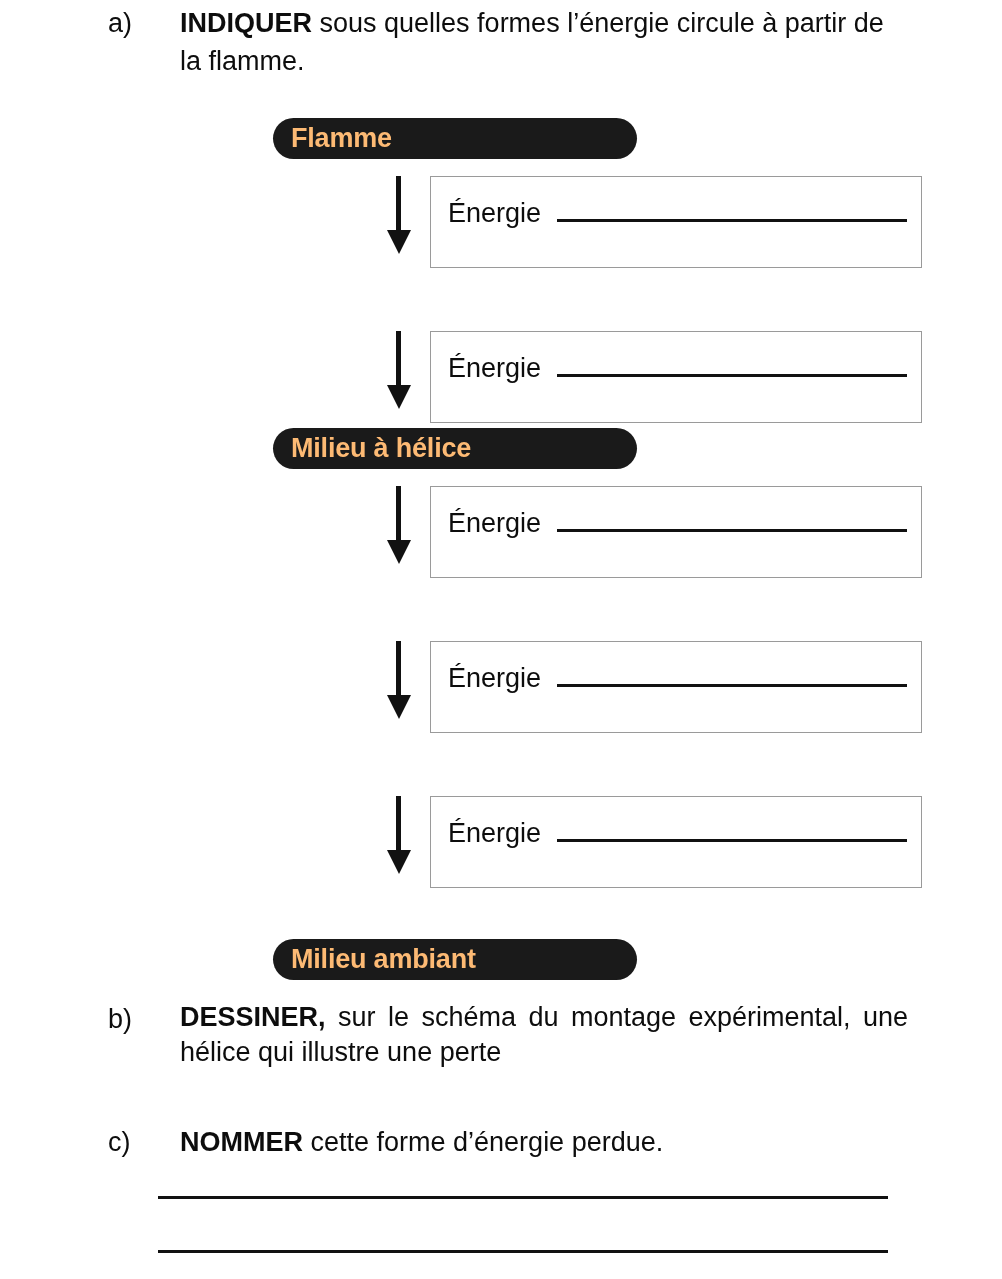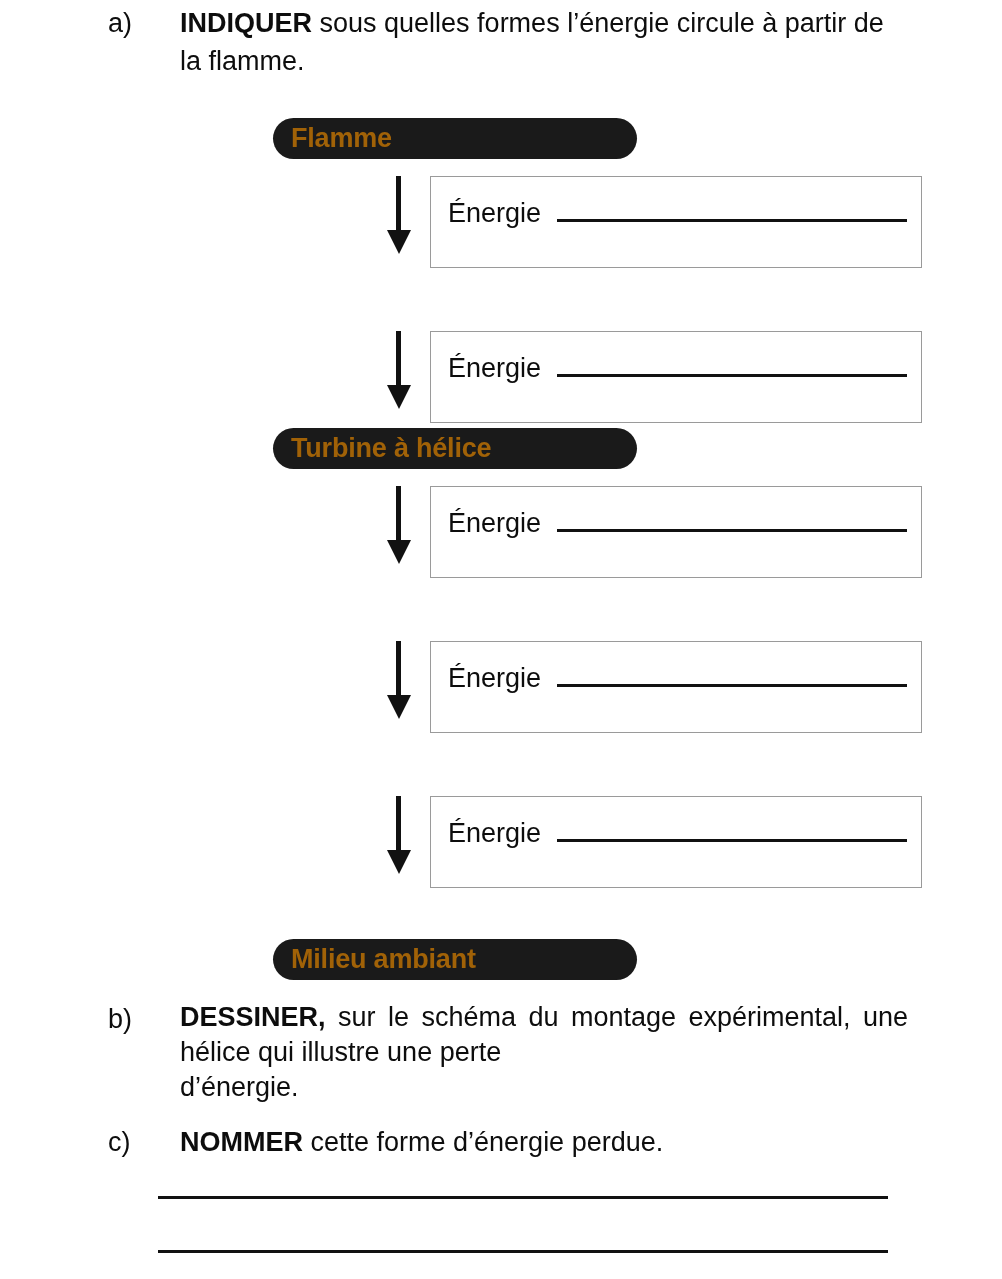--- a/index.html
+++ b/index.html
@@ -77,21 +77,21 @@
   .chain-row.last { height: 44px; margin-top: 46px; }
 
   .pill {
     position: absolute;
     left: 273px;
     top: 0;
     width: 364px;
     height: 41px;
     background: #1a1a1a;
     border-radius: 21px;
-    color: #a16207;
+    color: #fdba74;
     font-size: 27px;
     font-weight: 700;
     line-height: 41px;
     padding: 0 0 0 18px;
     box-sizing: border-box;
     white-space: nowrap;
     letter-spacing: -0.2px;
   }
 
   .arrow {
@@ -196,21 +196,21 @@
       </div>
       <div class="energy-box">
         <div class="energy-inner">
           <span class="energy-label">Énergie</span>
           <span class="energy-blank"></span>
         </div>
       </div>
     </div>
 
     <div class="chain-row">
-      <div class="pill">Turbine à hélice</div>
+      <div class="pill">Milieu à hélice</div>
       <div class="arrow">
         <div class="shaft"></div>
         <div class="head"></div>
       </div>
       <div class="energy-box">
         <div class="energy-inner">
           <span class="energy-label">Énergie</span>
           <span class="energy-blank"></span>
         </div>
       </div>
@@ -243,21 +243,21 @@
     </div>
 
     <div class="chain-row last">
       <div class="pill">Milieu ambiant</div>
     </div>
 
   </div>
 
   <div class="question" id="question-b">
     <div class="q-marker">b)</div>
-    <div class="q-body"><b>DESSINER,</b><span> sur le schéma du montage expérimental, une hélice qui illustre une perte</span><span class="last-line" style="display:block">d’énergie.</span></div>
+    <div class="q-body"><b>DESSINER,</b><span> sur le schéma du montage expérimental, une hélice qui illustre une perte</span></div>
   </div>
 
   <div class="question" id="question-c">
     <div class="q-marker">c)</div>
     <div class="q-body"><b>NOMMER</b><span> cette forme d’énergie perdue.</span></div>
   </div>
 
   <div class="answer-lines">
     <div class="answer-line"></div>
     <div class="answer-line"></div>

